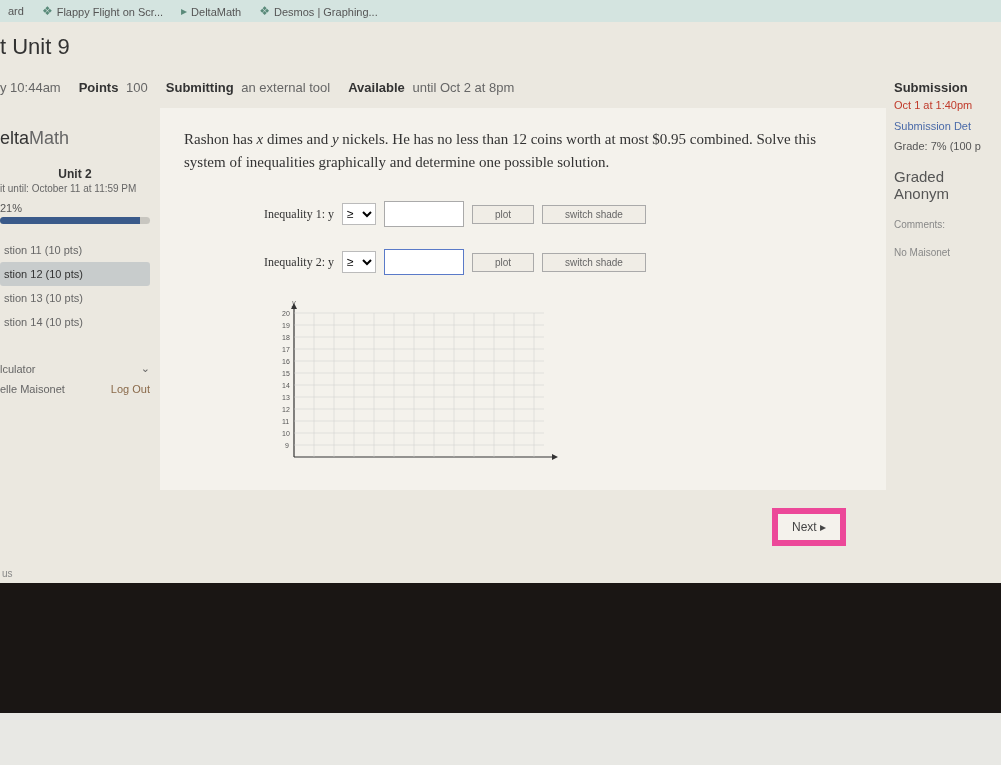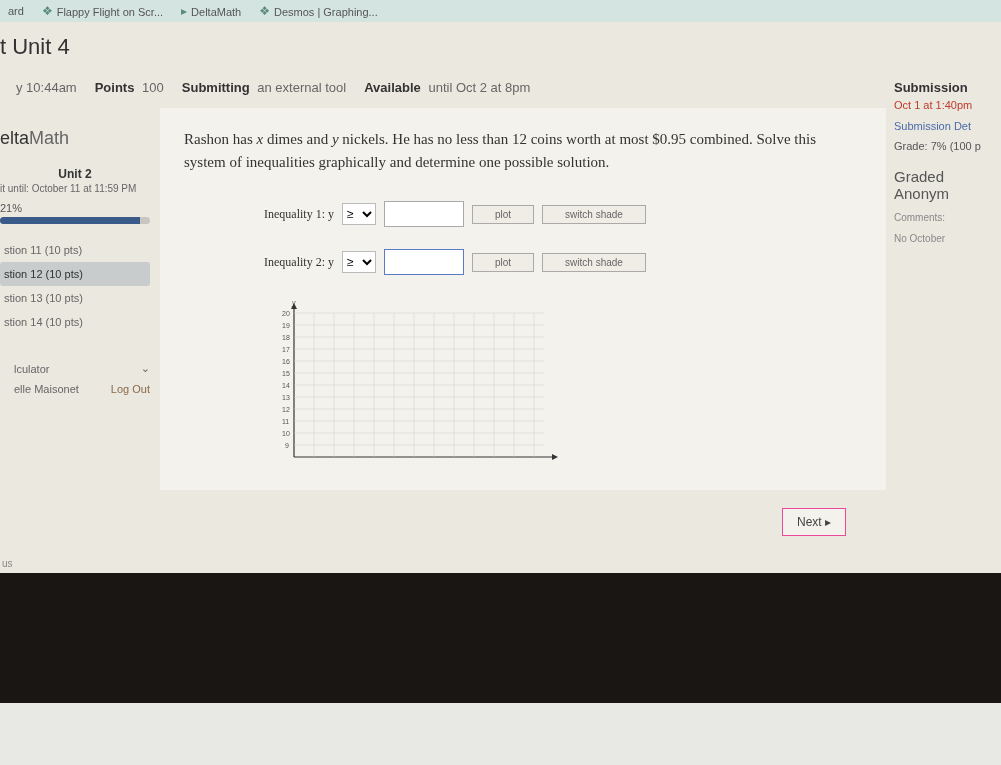--- a/index.html
+++ b/index.html
@@ -2,60 +2,60 @@
 <html><head>
   <meta charset="utf-8">
   <style>
     * { margin: 0; padding: 0; box-sizing: border-box; }
     body { font-family: -apple-system, "Helvetica Neue", Arial, sans-serif; background: #e8e8e4; color: #333; font-size: 13px; width: 1001px; overflow: hidden; }
     .bookmarks { background: #d4e4e0; padding: 4px 8px; display: flex; gap: 18px; align-items: center; font-size: 11px; color: #555; }
     .bookmarks .bm { display: flex; align-items: flex-end; gap: 4px; }
     .bm .ico { font-size: 12px; color: #5a8a7a; }
     .page-title { font-size: 22px; font-weight: 400; color: #333; padding: 12px 0 12px 0; }
     .content-wrap { background: #ebe8e0; padding: 0; }
-    .assignment-bar { display: flex; gap: 18px; padding: 8px 0 12px 16px; font-size: 13px; color: #555; align-items: baseline; border-bottom: 1px solid transparent; }
+    .assignment-bar { display: flex; gap: 18px; padding: 8px 0 12px 0; font-size: 13px; color: #555; align-items: baseline; border-bottom: 1px solid transparent; }
     .assignment-bar .label { font-weight: 600; color: #333; margin-right: 4px; }
     .assignment-bar .val { color: #666; }
     .main-flex { display: flex; }
     .left-col { width: 150px; flex-shrink: 0; padding-top: 20px; }
     .center-col { flex: 1; background: #f4f2ec; padding: 20px 24px; margin-left: 10px; }
     .right-col { width: 115px; flex-shrink: 0; padding: 8px 0 0 8px; font-size: 11px; }
     .brand { font-size: 18px; font-weight: 400; }
     .brand .b1 { color: #333; }
     .brand .b2 { color: #666; font-weight: 300; }
     .ls-section { margin-top: 18px; }
     .ls-title { font-size: 12px; font-weight: 600; color: #333; text-align: center; }
     .ls-sub { font-size: 10px; color: #666; margin-top: 2px; }
     .prog-label { font-size: 11px; color: #555; margin-top: 8px; }
     .prog-bar { height: 7px; background: #c8c6c0; border-radius: 4px; margin-top: 3px; overflow: hidden; }
     .prog-fill { height: 100%; background: #3a5a8a; width: 93%; }
     .qlist { margin-top: 14px; }
     .qitem { font-size: 11px; color: #666; padding: 6px 4px; border-radius: 3px; cursor: pointer; }
     .qitem.active { background: #c8cccc; color: #333; }
-    .tools { margin-top: 24px; padding-left: 14px; }
+    .tools { margin-top: 24px; }
     .tool-row { display: flex; justify-content: space-between; align-items: center; font-size: 11px; color: #666; padding: 4px 0; }
     .logout { color: #8a6a4a; font-size: 11px; }
     .problem-text { font-size: 15px; color: #333; line-height: 1.5; font-family: Georgia, serif; max-width: 640px; }
     .problem-text .mi { font-style: italic; }
     .ineq-block { margin-top: 28px; margin-left: 80px; }
     .ineq-row { display: flex; align-items: center; gap: 8px; margin-bottom: 22px; font-family: Georgia, serif; }
     .ineq-label { font-size: 12px; color: #333; }
     .op-sel { width: 34px; height: 22px; font-size: 12px; border: 1px solid #bbb; background: #fff; }
     .ineq-input { width: 80px; height: 26px; border: 1px solid #aaa; background: #fff; padding: 2px 4px; }
     .ineq-input.focus { border: 1px solid #5a7ac8; }
     .mini-btn { font-size: 10px; padding: 3px 22px; border: 1px solid #aaa; background: #f0ede6; color: #666; cursor: pointer; }
     .graph-wrap { margin-left: 80px; margin-top: 4px; }
     .next-row { display: flex; justify-content: flex-end; padding: 18px 40px 18px 0; }
-    .next-btn { border: 1px solid #ec4899; background: #f4f2ec; padding: 6px 14px; font-size: 12px; color: #444; cursor: pointer; }
+    .next-btn { border: 6px solid #ec4899; background: #f4f2ec; padding: 6px 14px; font-size: 12px; color: #444; cursor: pointer; }
     .sub-header { font-size: 13px; font-weight: 600; color: #333; margin-bottom: 4px; }
     .sub-due { color: #c03a2a; font-size: 11px; margin-bottom: 9px; }
     .sub-link { color: #4a6aa8; font-size: 11px; margin-bottom: 8px; }
     .sub-grade { font-size: 11px; color: #555; margin-top: 8px; }
     .sub-anon { font-size: 15px; color: #555; margin-top: 16px; }
-    .sub-comm { font-size: 10px; color: #888; margin-top: 10px; }
+    .sub-comm { font-size: 10px; color: #888; margin-top: 17px; }
     .footer-strip { font-size: 10px; color: #888; padding: 4px 2px; }
     .dark-bottom { background: #1a1614; height: 130px; position: relative; }
     svg text { font-size: 7px; fill: #555; font-family: Arial, sans-serif; }
   </style>
 </head>
 <body>
 
 <div class="bookmarks">
   <div class="bm">
       <span>ard</span>
@@ -68,21 +68,21 @@
       <span class="ico">▸</span>
       <span>DeltaMath</span>
     </div>
   <div class="bm">
       <span class="ico">❖</span>
       <span>Desmos | Graphing...</span>
     </div>
 </div>
 
 <div class="content-wrap">
-  <div class="page-title">t Unit 4</div>
+  <div class="page-title">t Unit 9</div>
 
   <div class="main-split" style="display:flex;">
     <div style="flex:1;">
       <div class="assignment-bar">
         <span><span class="val">y 10:44am</span></span>
         <span><span class="label">Points</span> <span class="val">100</span></span>
         <span><span class="label">Submitting</span> <span class="val">an external tool</span></span>
         <span><span class="label">Available</span> <span class="val">until Oct 2 at 8pm</span></span>
       </div>
 
@@ -193,18 +193,18 @@
       <div class="footer-strip">us</div>
     </div>
 
     <div class="right-col">
       <div class="sub-header">Submission</div>
       <div class="sub-due">Oct 1 at 1:40pm</div>
       <div class="sub-link">Submission Det</div>
       <div class="sub-grade">Grade: 7% (100 p</div>
       <div class="sub-anon">Graded Anonym</div>
       <div class="sub-comm">Comments:</div>
-      <div class="sub-comm">No October</div>
+      <div class="sub-comm">No Maisonet</div>
     </div>
   </div>
 </div>
 
 <div class="dark-bottom"></div>
 
 </body></html>

